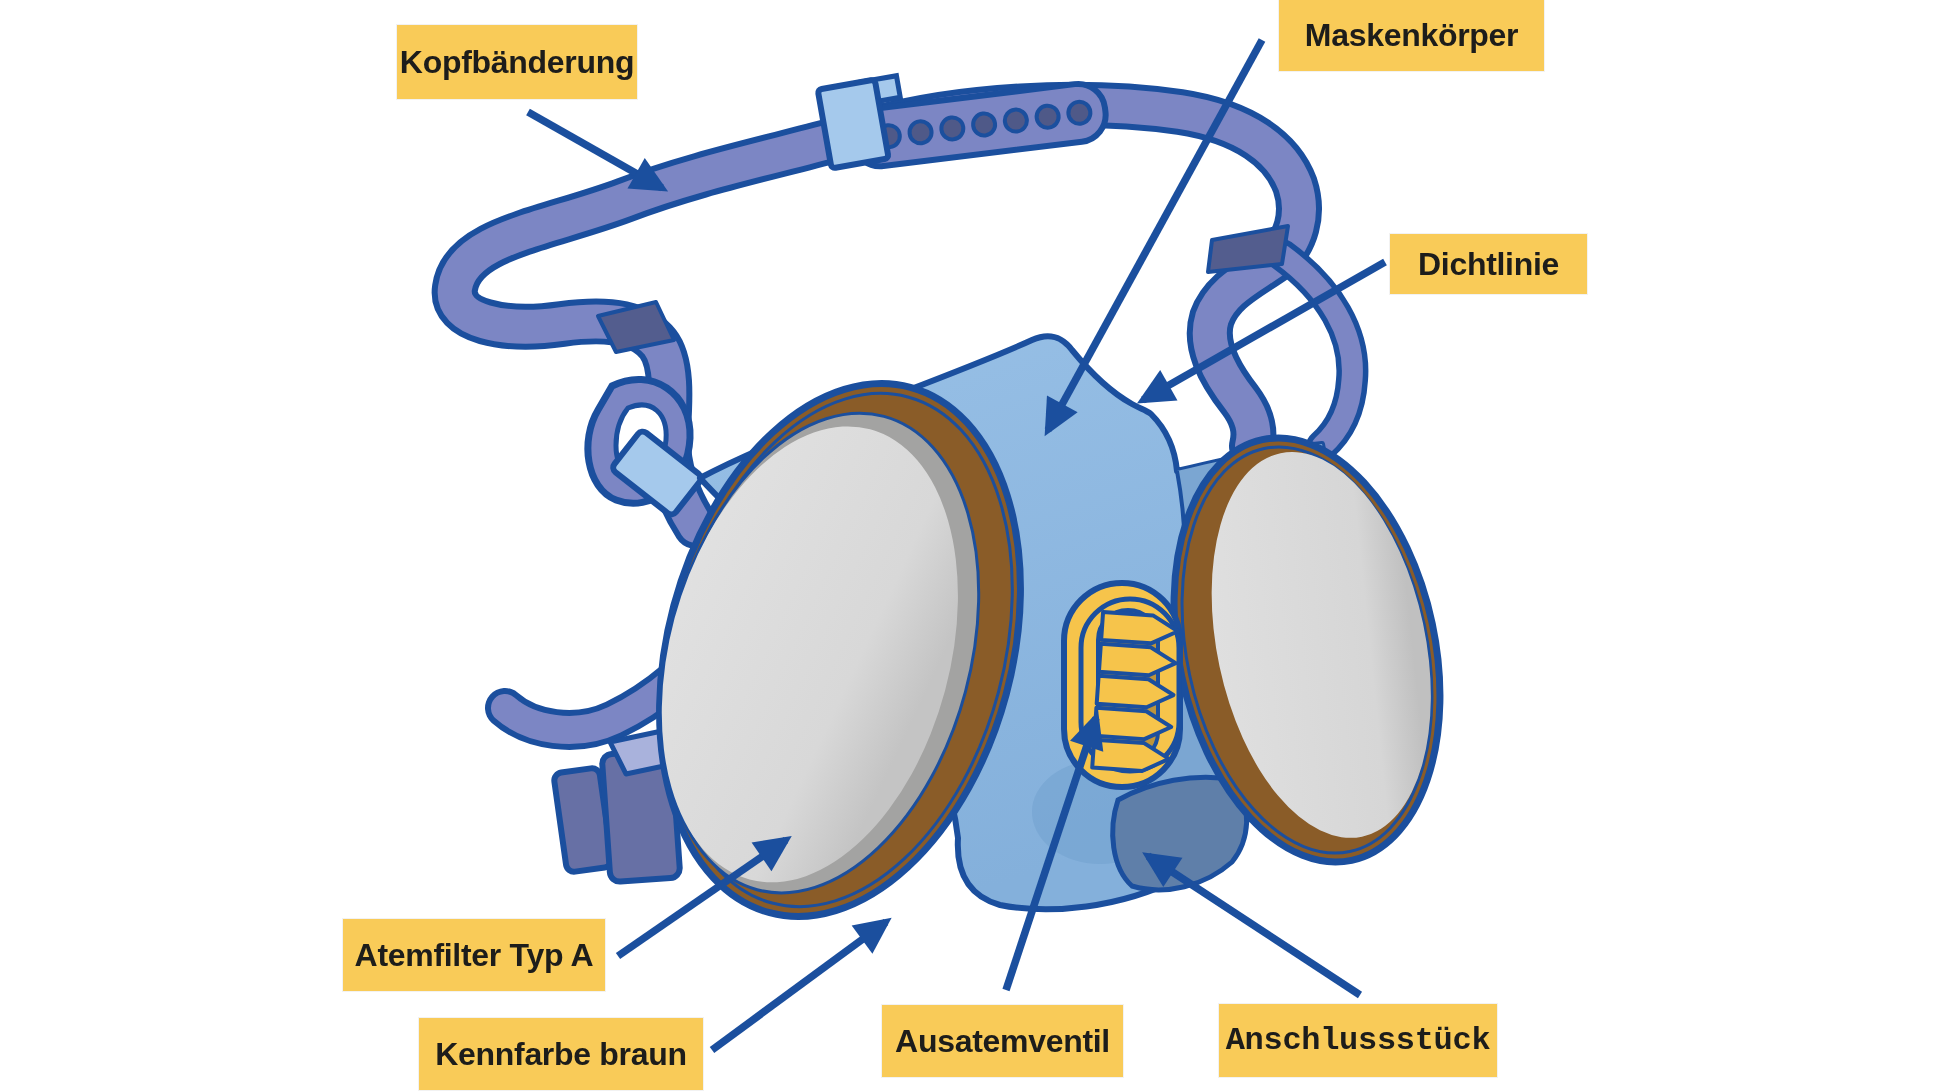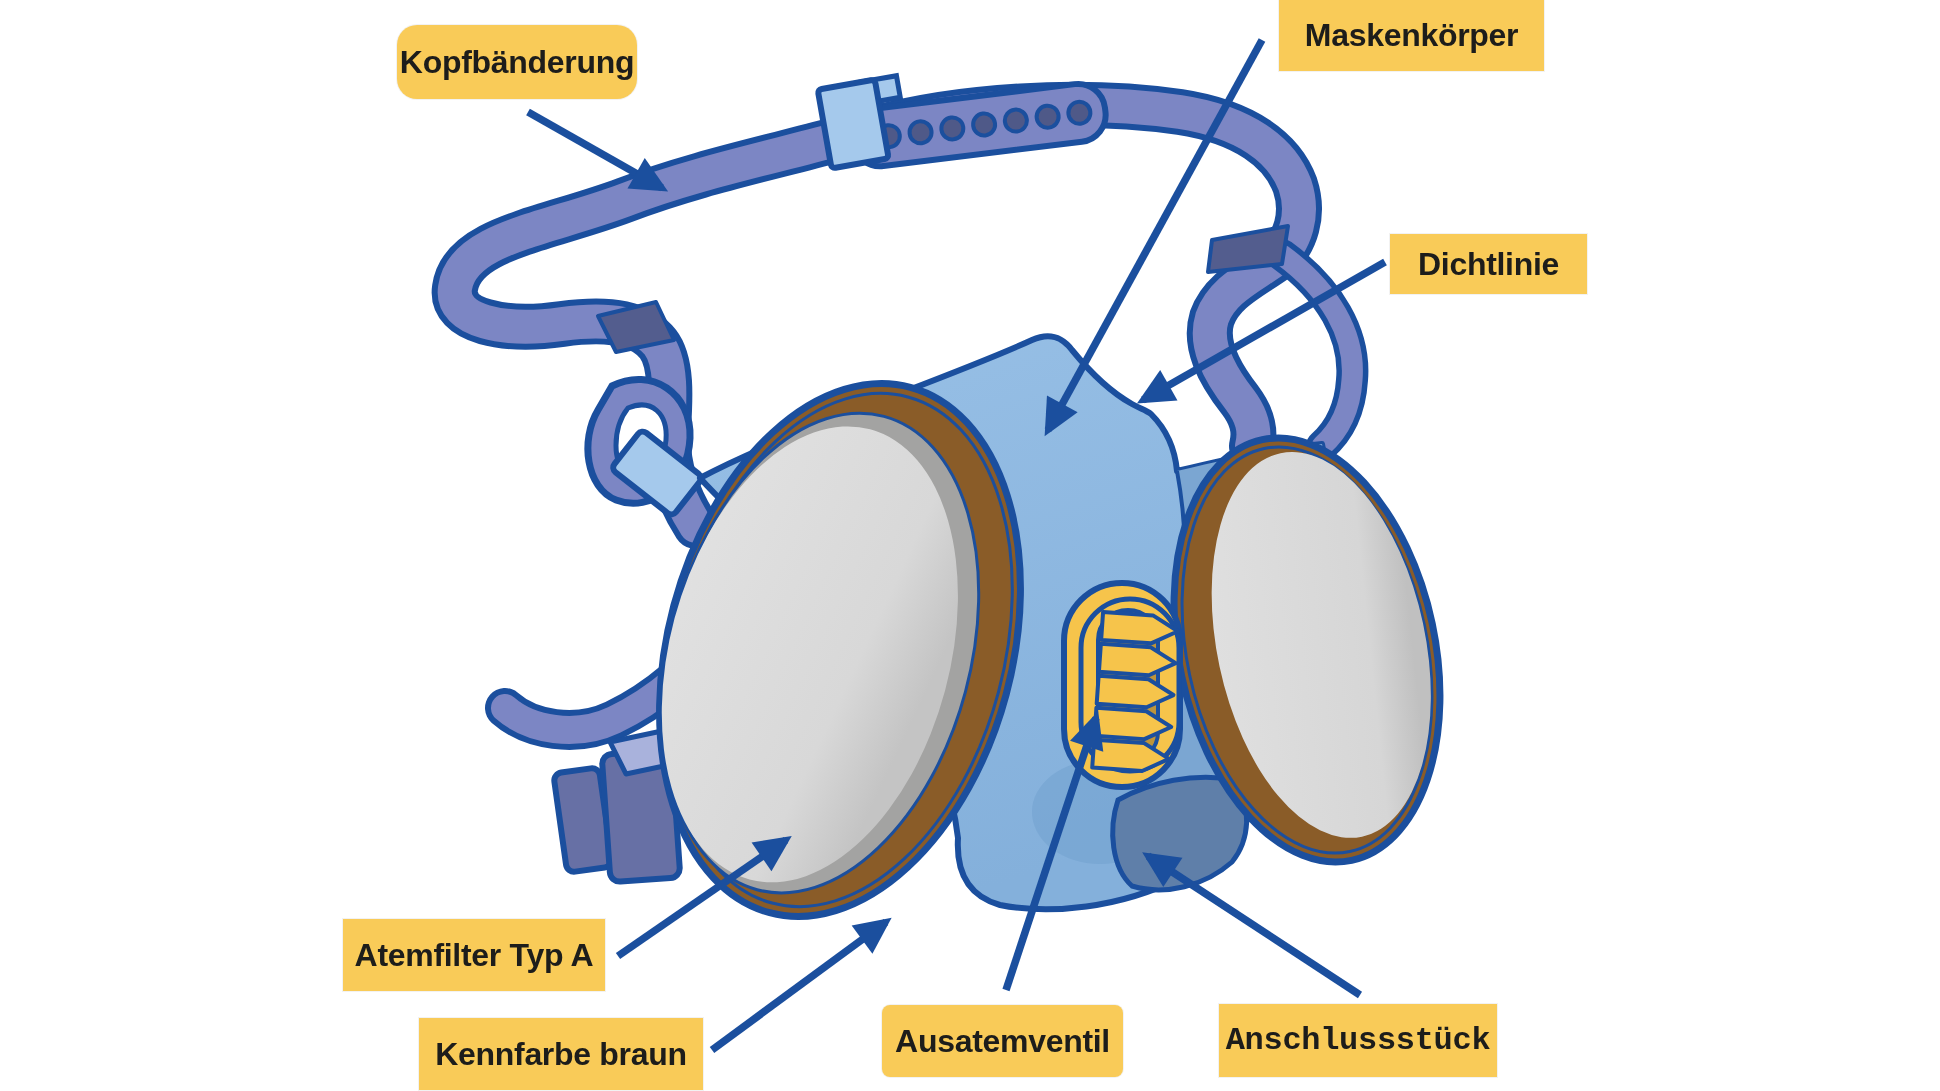--- a/index.html
+++ b/index.html
@@ -166,21 +166,21 @@
         <line x1="1262" y1="40" x2="1048" y2="430" class="arrow-line" marker-end="url(#ah)"></line>
         <line x1="1385" y1="262" x2="1143" y2="400" class="arrow-line" marker-end="url(#ah)"></line>
         <line x1="618" y1="956" x2="786" y2="840" class="arrow-line" marker-end="url(#ah)"></line>
         <line x1="712" y1="1050" x2="886" y2="922" class="arrow-line" marker-end="url(#ah)"></line>
         <line x1="1006" y1="990" x2="1096" y2="718" class="arrow-line" marker-end="url(#ah)"></line>
         <line x1="1360" y1="995" x2="1148" y2="856" class="arrow-line" marker-end="url(#ah)"></line>
       </g>
   </svg>
 
   <div id="labels-layer">
-      <div class="label" style="left: 397px; top: 25px; width: 240px; height: 74px; border-radius: 20px;">Kopfbänderung</div>
+      <div class="label" style="left: 397px; top: 25px; width: 240px; height: 74px;">Kopfbänderung</div>
       <div class="label" style="left: 1279px; top: 0px; width: 265px; height: 71px;">Maskenkörper</div>
       <div class="label" style="left: 1390px; top: 234px; width: 197px; height: 60px;">Dichtlinie</div>
       <div class="label" style="left: 343px; top: 919px; width: 262px; height: 72px;">Atemfilter Typ A</div>
       <div class="label" style="left: 419px; top: 1018px; width: 284px; height: 72px;">Kennfarbe braun</div>
-      <div class="label" style="left: 882px; top: 1005px; width: 241px; height: 72px; border-radius: 8px;">Ausatemventil</div>
+      <div class="label" style="left: 882px; top: 1005px; width: 241px; height: 72px;">Ausatemventil</div>
       <div class="label" style="left: 1219px; top: 1004px; width: 278px; height: 73px; font-family: Liberation Mono, monospace;">Anschlussstück</div>
     </div>
 </div>
 
 </body></html>

